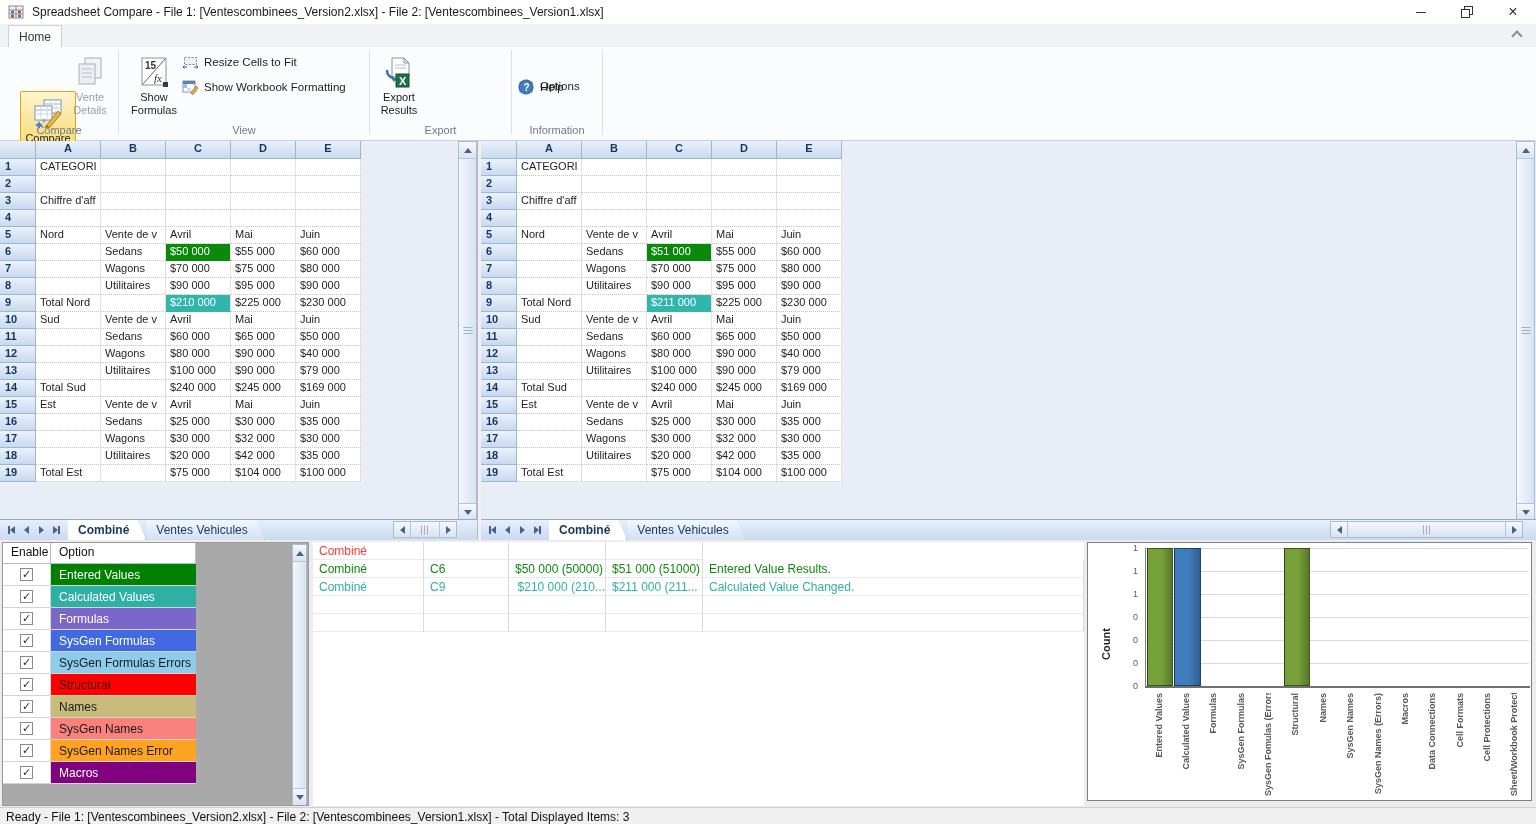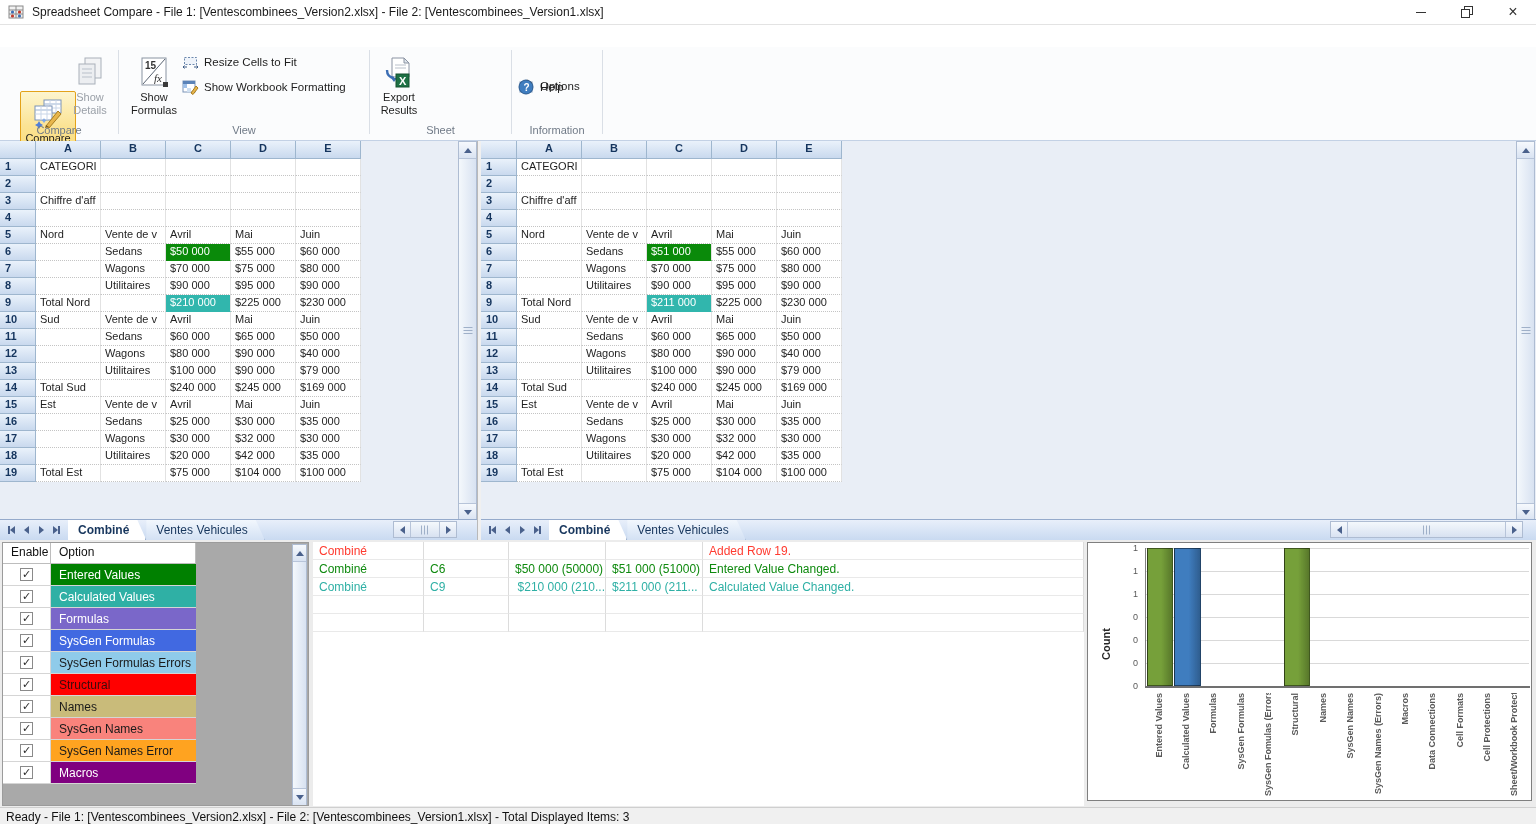--- a/index.html
+++ b/index.html
@@ -115,20 +115,26 @@
           <rect x="3.5" y="0.5" width="8" height="8" fill="none" stroke="#333"></rect>
           <rect x="0.5" y="3.5" width="8" height="8" fill="#fff" stroke="#333"></rect>
         </svg>
       </div>
       <div class="winbtn">
           <span style="font-size:16px;">×</span>
         </div>
     </div>
   </div>
 
+  <div id="tabrow">
+    <div id="hometab">Home</div>
+    <div id="ribbon-chevron">
+        <span></span>
+      </div>
+  </div>
 
   <div id="ribbon">
 
     <div style="position:absolute;left:0;top:0;width:118px;height:92px;">
       <div class="bigbtn active" style="left:20px;margin-top:41px;">
         <div class="bicon">
           <svg width="32" height="32" viewBox="0 0 32 32">
             <rect x="12" y="3" width="17" height="13" fill="#ffffff" stroke="#7a93b8"></rect>
             <line x1="12" y1="7" x2="29" y2="7" stroke="#9bb3d2"></line>
               <line x1="12" y1="11" x2="29" y2="11" stroke="#c9d6e8"></line>
@@ -150,21 +156,21 @@
       <div class="bigbtn disabled" style="left:62px;">
         <div class="bicon">
           <svg width="30" height="32" viewBox="0 0 30 32">
             <rect x="10" y="2" width="16" height="20" fill="#f2f3f5" stroke="#a9b0ba"></rect>
             <rect x="4" y="8" width="16" height="20" fill="#eceef1" stroke="#a9b0ba"></rect>
             <line x1="7" y1="13" x2="17" y2="13" stroke="#b9c0ca"></line>
               <line x1="7" y1="17" x2="17" y2="17" stroke="#b9c0ca"></line>
               <line x1="7" y1="21" x2="17" y2="21" stroke="#b9c0ca"></line>
           </svg>
         </div>
-        <div class="blabel">Show Details</div>
+        <div class="blabel">Vente Details</div>
       </div>
       <div class="rgroup-label">Compare</div>
     </div>
     <div class="rsep" style="left:118px;"></div>
 
     <div style="position:absolute;left:119px;top:0;width:250px;height:92px;">
       <div class="bigbtn" style="left:7px;">
         <div class="bicon">
           <svg width="30" height="32" viewBox="0 0 30 32">
             <rect x="3" y="2" width="24" height="27" fill="#ffffff" stroke="#8a93a2"></rect>
@@ -211,21 +217,21 @@
             <line x1="12" y1="9" x2="23" y2="9" stroke="#b9c0ca"></line>
               <line x1="12" y1="12" x2="23" y2="12" stroke="#b9c0ca"></line>
             <path d="M4 14 q0 7 7 8" fill="none" stroke="#3c6eb4" stroke-width="2.4"></path>
             <polygon points="8,22 14,22 11,26" fill="#3c6eb4"></polygon>
             <rect x="13" y="18" width="13" height="13" fill="#1e7145" stroke="#145231"></rect>
             <text x="16" y="29" font-size="11" font-weight="bold" fill="#ffffff" font-family="Liberation Sans,sans-serif">X</text>
           </svg>
         </div>
         <div class="blabel">Export Results</div>
       </div>
-      <div class="rgroup-label">Sheet</div>
+      <div class="rgroup-label">Export</div>
     </div>
     <div class="rsep" style="left:511px;"></div>
 
     <div style="position:absolute;left:512px;top:0;width:90px;height:92px;">
       <div class="smallbtn" style="left:6px;top:5px;margin-top:24px;">
         <span class="sicon">
           <svg width="17" height="16" viewBox="0 0 17 16">
             <rect x="2" y="4" width="12" height="10" fill="#e9eef6" stroke="#7a93b8"></rect>
             <rect x="2" y="4" width="12" height="3" fill="#5b83b8"></rect>
             <path d="M9 2 l5 3 -2 2 -5-3z" fill="#f0a43a" stroke="#b06f12"></path>
@@ -746,28 +752,27 @@
       </div>
     </div>
 
     <div class="panel" id="resultspanel">
       <div id="res-rows">
           <div class="res-row">
             <div class="res-cell" style="width: 111px; color: rgb(255, 59, 48);">Combiné</div>
             <div class="res-cell" style="width: 85px; color: rgb(255, 59, 48);"></div>
             <div class="res-cell" style="width: 97px; color: rgb(255, 59, 48);"></div>
             <div class="res-cell" style="width: 97px; color: rgb(255, 59, 48);"></div>
-            <div class="res-cell" style="width: 381px; color: rgb(255, 59, 48);">Added Row 19.</div>
           </div>
           <div class="res-row">
             <div class="res-cell" style="width: 111px; color: rgb(15, 138, 15);">Combiné</div>
             <div class="res-cell" style="width: 85px; color: rgb(15, 138, 15);">C6</div>
             <div class="res-cell" style="width: 97px; color: rgb(15, 138, 15);">$50 000  (50000)</div>
             <div class="res-cell" style="width: 97px; color: rgb(15, 138, 15);">$51 000  (51000)</div>
-            <div class="res-cell" style="width: 381px; color: rgb(15, 138, 15);">Entered Value Changed.</div>
+            <div class="res-cell" style="width: 381px; color: rgb(15, 138, 15);">Entered Value Results.</div>
           </div>
           <div class="res-row">
             <div class="res-cell" style="width: 111px; color: rgb(47, 176, 165);">Combiné</div>
             <div class="res-cell" style="width: 85px; color: rgb(47, 176, 165);">C9</div>
             <div class="res-cell" style="width: 97px; color: rgb(47, 176, 165); text-align: right;">$210 000  (210...</div>
             <div class="res-cell" style="width: 97px; color: rgb(47, 176, 165);">$211 000  (211...</div>
             <div class="res-cell" style="width: 381px; color: rgb(47, 176, 165);">Calculated Value Changed.</div>
           </div>
           <div class="res-row">
             <div class="res-cell" style="width: 111px;"></div>

